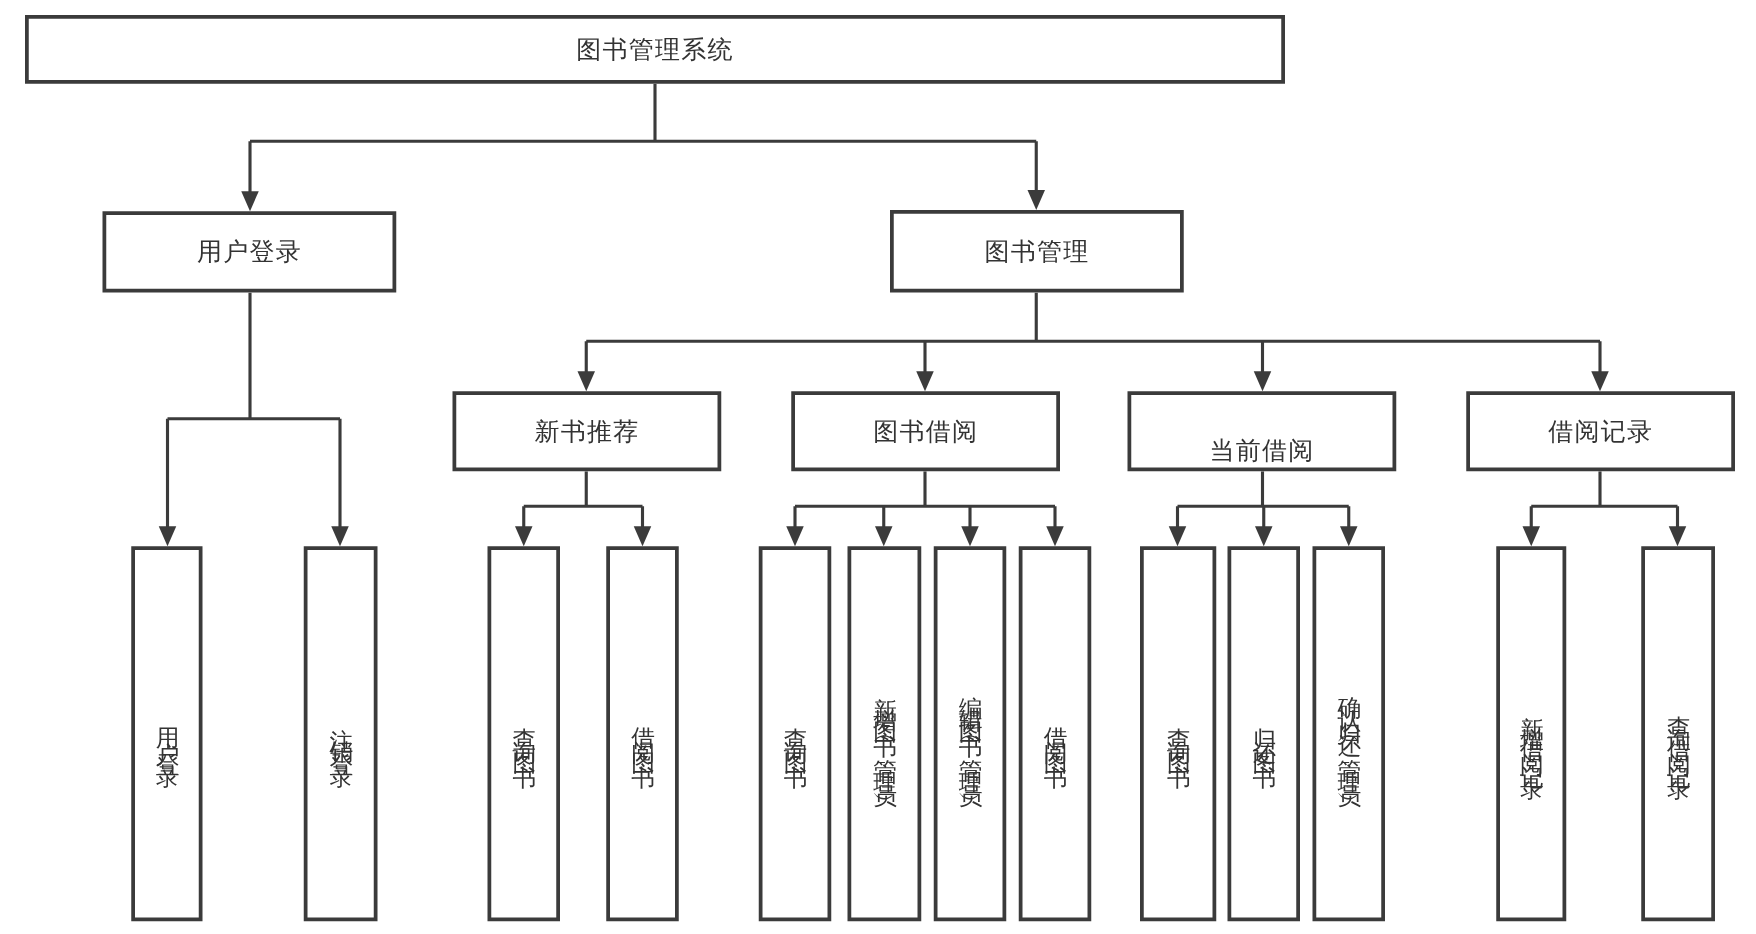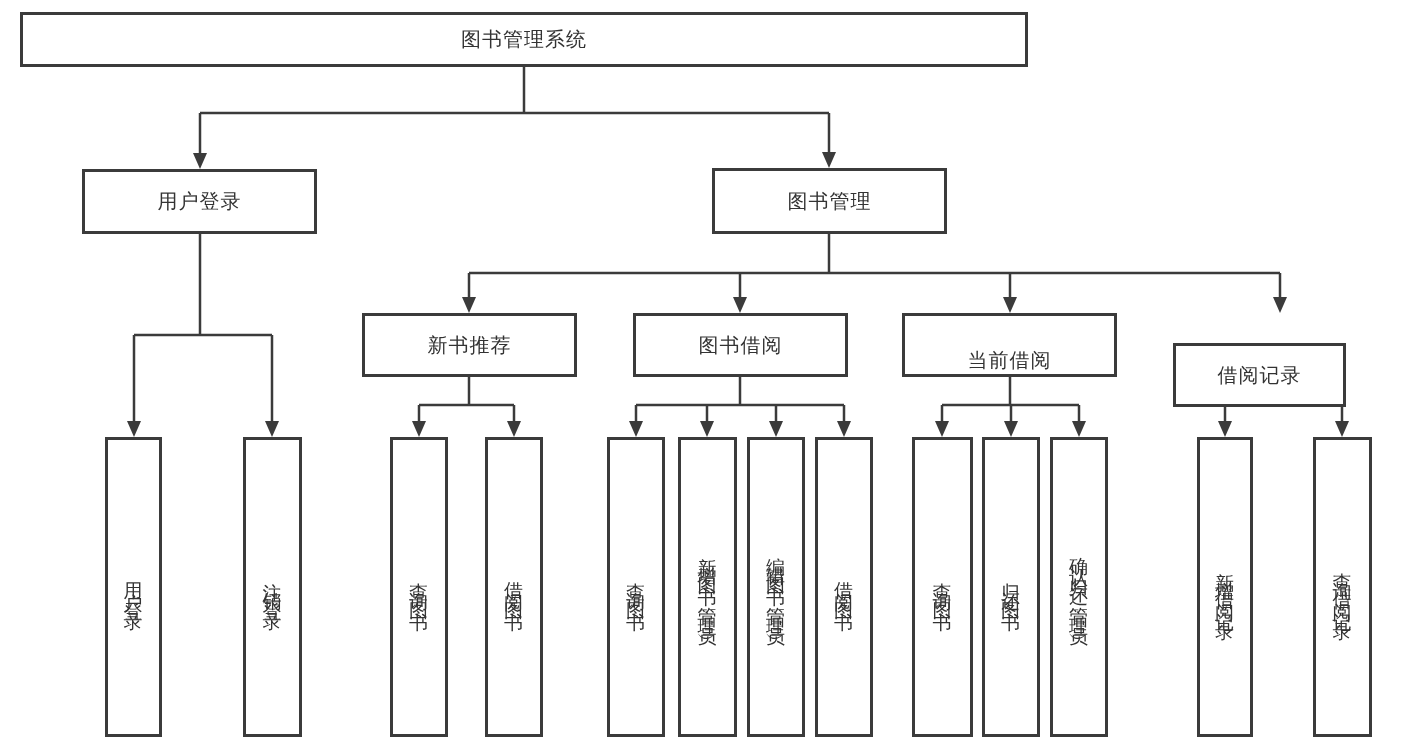--- a/index.html
+++ b/index.html
@@ -102,21 +102,21 @@
 
   <div class="box hbox" style="left:712px;top:168px;width:235px;height:66px;">
     <span>图书管理</span>
   </div>
   <div class="box hbox" style="left:633px;top:313px;width:215px;height:64px;">
     <span>图书借阅</span>
   </div>
   <div class="box hbox" style="left:902px;top:313px;width:215px;height:64px;align-items:flex-end;">
     <span>当前借阅</span>
   </div>
-  <div class="box hbox" style="left:1173px;top:313px;width:173px;height:64px;margin-top:30px;">
+  <div class="box hbox" style="left:1173px;top:313px;width:215px;height:64px;">
     <span>借阅记录</span>
   </div>
 
   <div class="box vbox" style="left:105px;top:437px;width:57px;height:300px;">
     <span>用户登录</span>
   </div>
   <div class="box vbox" style="left:243px;top:437px;width:59px;height:300px;">
     <span>注销登录</span>
   </div>
 

